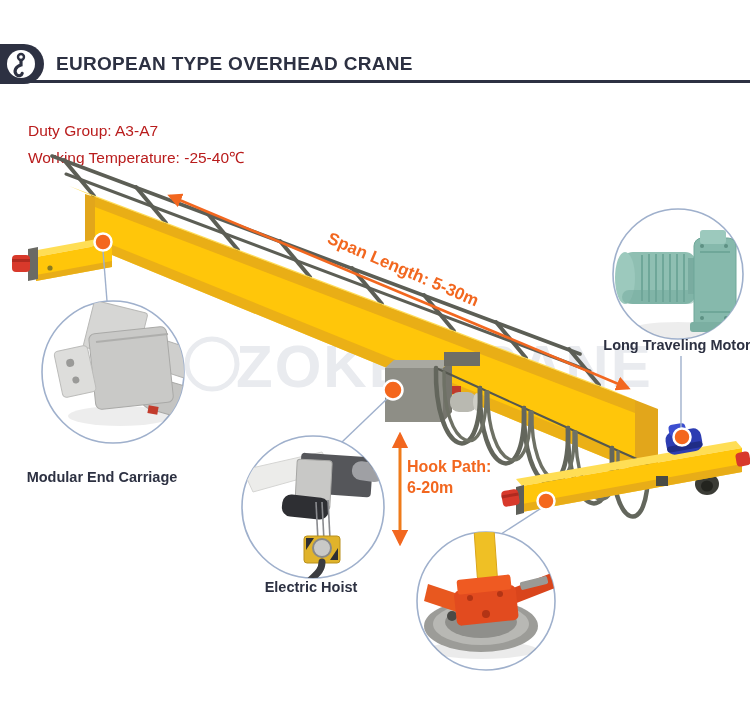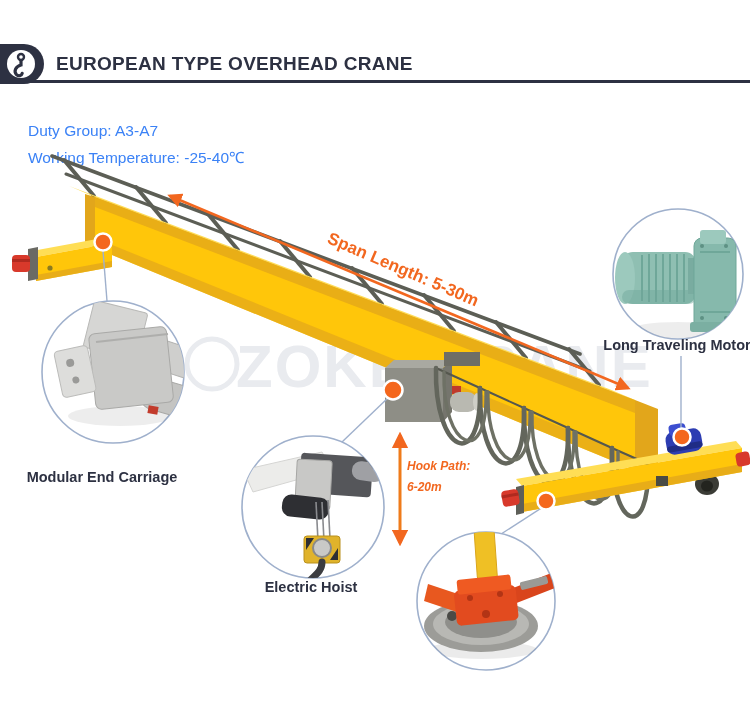--- a/index.html
+++ b/index.html
@@ -15,21 +15,21 @@
   .hdr-badge .logo-circle{
     position:absolute;left:7px;top:6px;width:28px;height:28px;border-radius:50%;
     background:#ffffff;display:flex;align-items:center;justify-content:center;
   }
   .hdr-title{
     position:absolute;left:56px;top:53px;
     font-size:19px;font-weight:700;color:#2d3142;letter-spacing:.3px;white-space:nowrap;
   }
   .hdr-rule{position:absolute;left:0;top:80px;width:750px;height:3px;background:#2d3142;}
   
-  .spec{position:absolute;left:28px;font-size:15.5px;font-weight:500;color:#3b82f6;white-space:nowrap;}
+  .spec{position:absolute;left:28px;font-size:15.5px;font-weight:500;color:#b91c1c;white-space:nowrap;}
   .spec.l1{top:122px;}
   .spec.l2{top:146px;}
   
   .watermark{
     position:absolute;left:236px;top:332px;z-index:0;
     font-size:60px;font-weight:700;letter-spacing:2px;color:#e9ebef;white-space:nowrap;
   }
   
   svg.scene{position:absolute;left:0;top:0;z-index:1;}
   
@@ -39,21 +39,21 @@
   }
   .lbl-modular{left:2px;top:469px;}
   .lbl-motor{left:577px;top:337px;}
   .lbl-hoist{left:211px;top:568px;margin-top:11px;}
   .lbl-wheel{left:373px;top:668px;}
   .ann{position:absolute;z-index:2;color:#f2671f;font-weight:600;white-space:nowrap;}
   .ann-span{
     left:288px;top:260px;width:230px;text-align:center;font-size:17px;
     transform:rotate(23.2deg);transform-origin:center;
   }
-  .ann-hook{left:407px;top:456px;font-size:12px;line-height:21px;font-style:italic;}
+  .ann-hook{left:407px;top:456px;font-size:16px;line-height:21px;}
 </style>
 </head>
 <body>
 
 <div class="page">
 
   <div class="hdr-badge">
     <div class="logo-circle">
       <svg width="28" height="28" viewBox="0 0 28 28">
         <circle cx="14" cy="7" r="3" fill="none" stroke="#2d3142" stroke-width="2.4"></circle>

